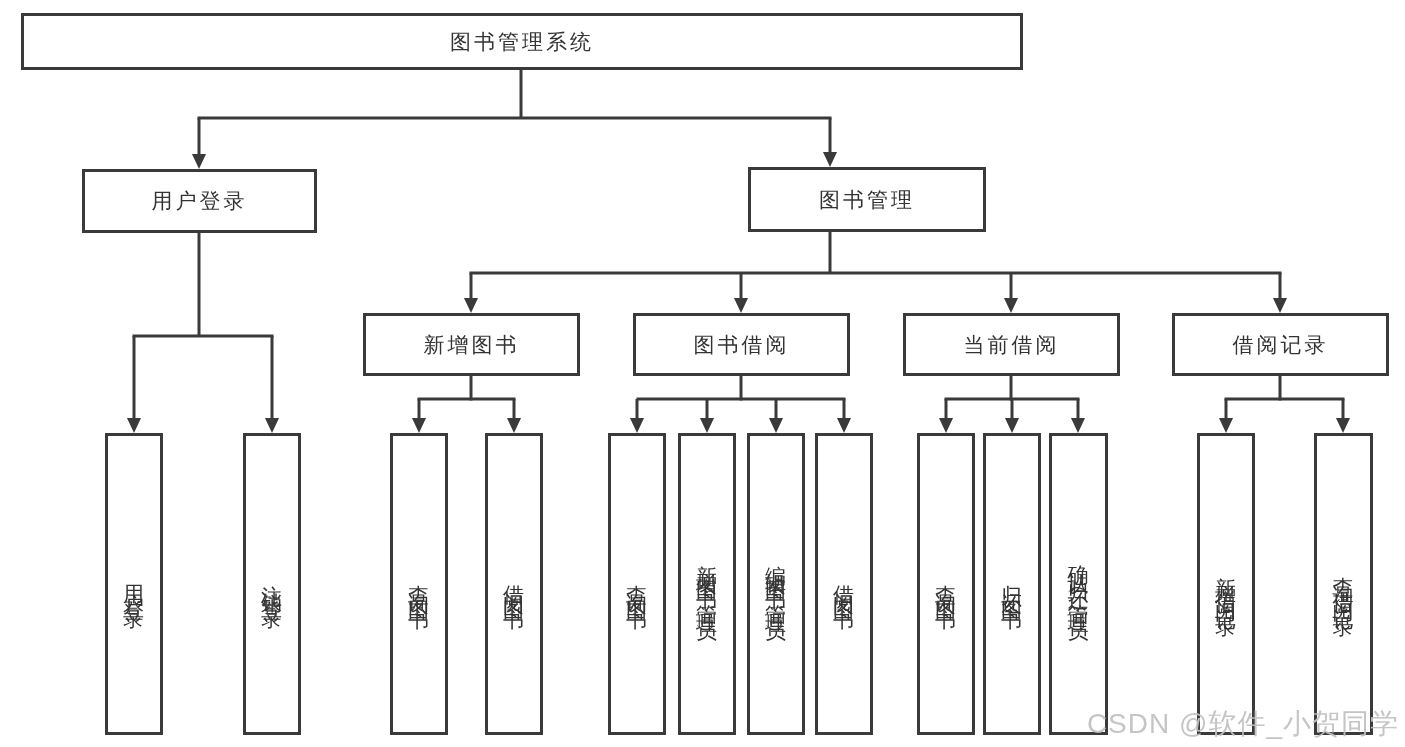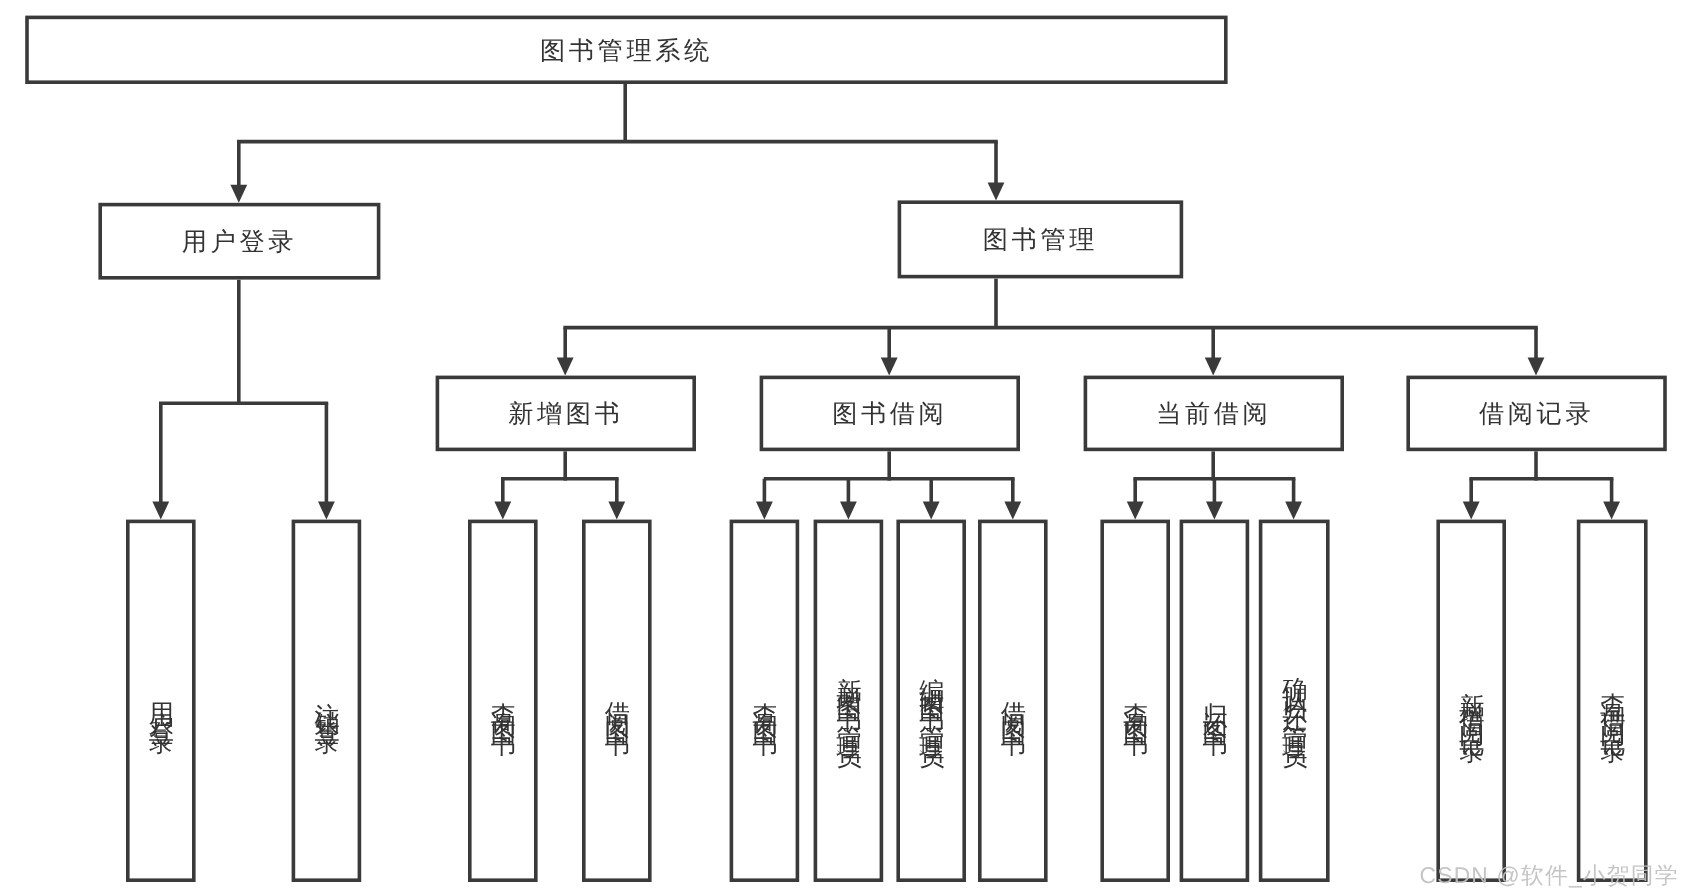--- a/index.html
+++ b/index.html
@@ -37,21 +37,21 @@
     text-orientation: mixed;
     font-size: 21px;
     letter-spacing: 8px;
     color: #333333;
     line-height: 1;
   }
   #watermark {
     position: absolute;
     right: 6px;
     bottom: 4px;
-    font-size: 19px;
+    font-size: 28px;
     letter-spacing: 1px;
     color: rgba(192, 192, 192, 0.92);
     white-space: nowrap;
     z-index: 10;
   }
 </style>
 </head>
 <body>
 
 <div id="stage">

